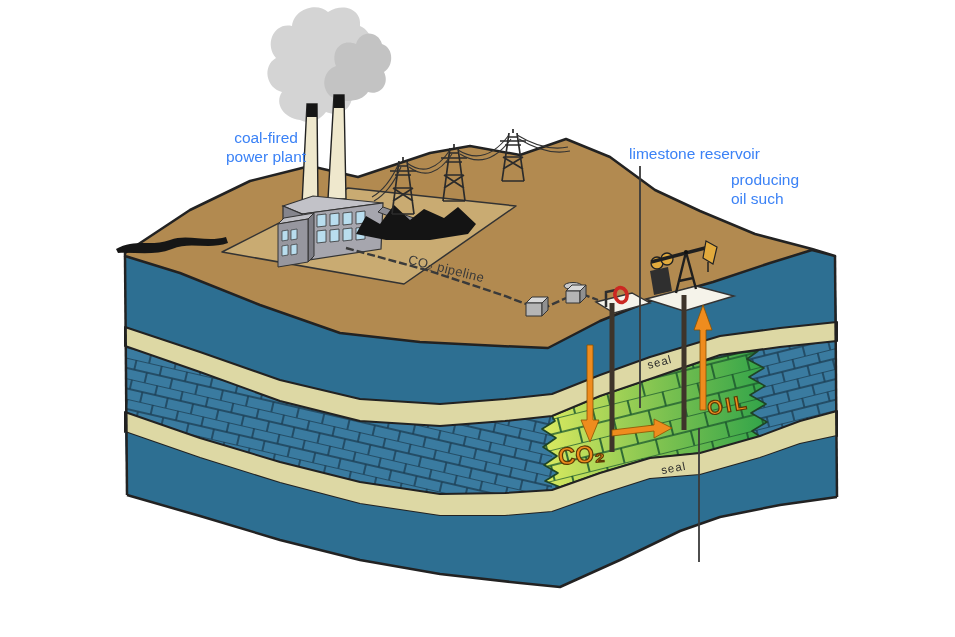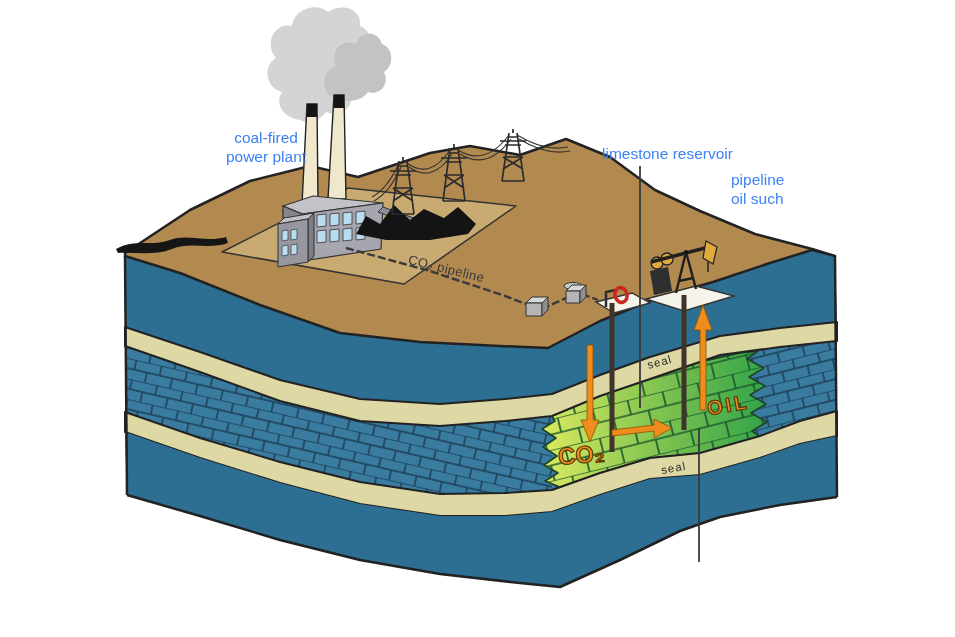--- a/index.html
+++ b/index.html
@@ -2,21 +2,21 @@
 <html><head>
 <meta charset="utf-8">
 <style>
   html,body{margin:0;padding:0;background:#fff;}
   #stage{position:relative;width:955px;height:637px;background:#fff;overflow:hidden;
          font-family:"Liberation Sans",sans-serif;}
   #scene{position:absolute;left:0;top:0;}
   .lbl{position:absolute;color:#3b82f6;font-size:15.5px;line-height:19px;white-space:nowrap;}
   .lbl .ln{display:block;}
   #lbl-powerplant{left:213px;top:128px;width:106px;text-align:center;}
-  #lbl-limestone{left:602px;top:144px;text-align:right;}
+  #lbl-limestone{left:629px;top:144px;text-align:right;}
   #lbl-producing{left:731px;top:170px;}
   #lbl-oilfield{left:627px;top:563px;font-size:16.5px;}
   #lbl-pipeline{left:411px;top:250px;font-size:13px;color:#3a3a3a;
                 transform:rotate(14deg);transform-origin:0 0;letter-spacing:.4px;}
   .seal-lbl{position:absolute;font-size:11.5px;color:#2c2c2c;letter-spacing:1px;}
   #lbl-seal-upper{left:647px;top:356px;transform:rotate(-15deg);}
   #lbl-seal-lower{left:661px;top:462px;transform:rotate(-11deg);}
   .ore-lbl{position:absolute;font-weight:700;color:#ef8c1e;
            -webkit-text-stroke:1.2px #5b3a05;}
   #lbl-co2{left:558px;top:441px;font-size:24px;transform:rotate(-5deg);}
@@ -170,21 +170,21 @@
     <path d="M699,428 L699,562"></path>
   </g>
 </svg>
 
 <div class="lbl" id="lbl-powerplant">
   <span class="ln">coal-fired</span>
   <span class="ln">power plant</span>
 </div>
 <div class="lbl" id="lbl-limestone">limestone reservoir</div>
 <div class="lbl" id="lbl-producing">
-  <span class="ln">pipeline</span>
+  <span class="ln">producing</span>
   <span class="ln">oil such</span>
 </div>
 <div class="lbl" id="lbl-pipeline">CO₂ pipeline</div>
 <div class="seal-lbl" id="lbl-seal-upper">seal</div>
 <div class="seal-lbl" id="lbl-seal-lower">seal</div>
 <div class="ore-lbl" id="lbl-co2">CO₂</div>
 <div class="ore-lbl" id="lbl-oil">OIL</div>
 </div>
 
 </body></html>

